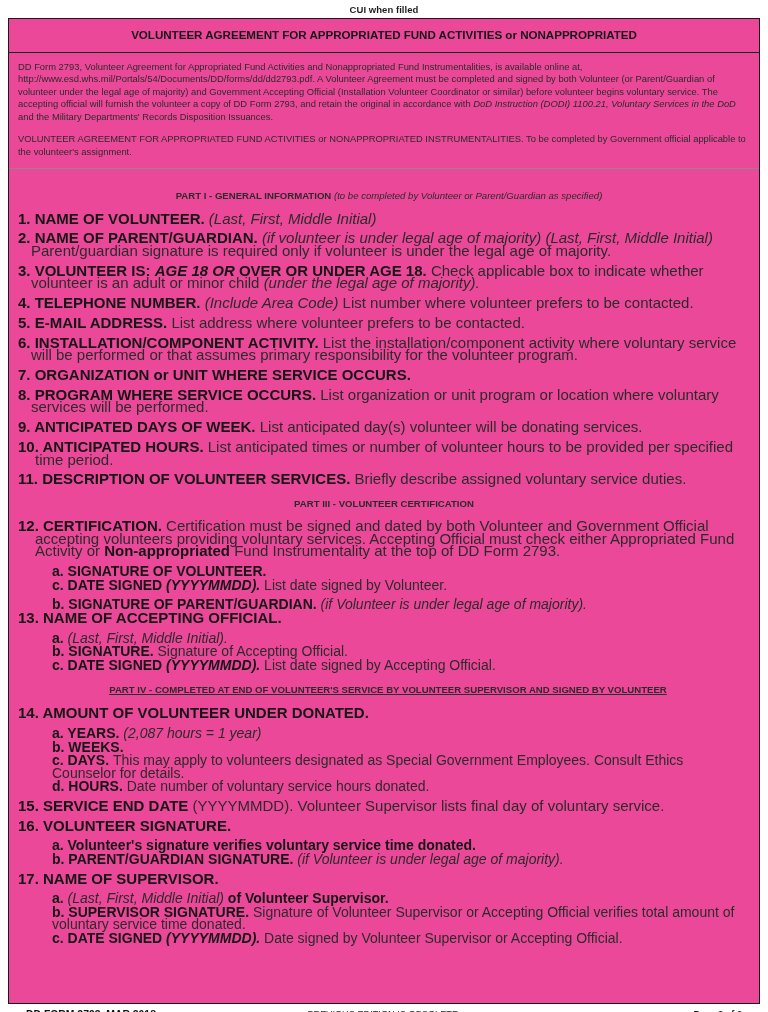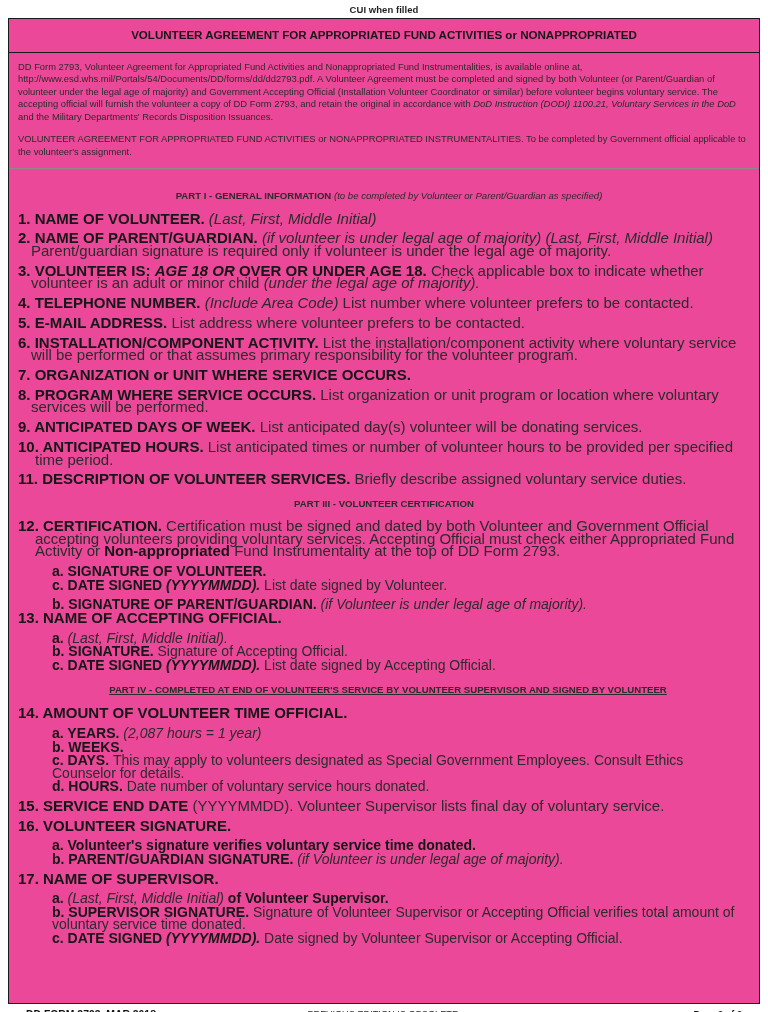--- a/index.html
+++ b/index.html
@@ -191,21 +191,21 @@
     <p class="sub-item last"><b>c. DATE SIGNED </b><b><i>(YYYYMMDD).</i></b><span>  List date signed by Volunteer.</span></p>
     <p class="sub-item"><b>b. SIGNATURE OF PARENT/GUARDIAN. </b><i> (if Volunteer is under legal age of majority).</i></p>
 
     <p class="item nw"><b>13. </b><b>NAME OF ACCEPTING OFFICIAL.</b></p>
     <p class="sub-item"><b>a. </b><i>(Last, First, Middle Initial).</i></p>
     <p class="sub-item"><b>b. SIGNATURE. </b><span> Signature of Accepting Official.</span></p>
     <p class="sub-item last"><b>c. DATE SIGNED </b><b><i>(YYYYMMDD).</i></b><span>  List date signed by Accepting Official.</span></p>
 
     <div class="part-head p4"><span>PART IV  - COMPLETED AT END OF VOLUNTEER'S SERVICE BY VOLUNTEER SUPERVISOR AND SIGNED BY VOLUNTEER</span></div>
 
-    <p class="item nw"><b>14. </b><b>AMOUNT OF VOLUNTEER TIME OFFICIAL.</b></p>
+    <p class="item nw"><b>14. </b><b>AMOUNT OF VOLUNTEER UNDER DONATED.</b></p>
     <p class="sub-item"><b>a. YEARS. </b><i>(2,087 hours = 1 year)</i></p>
     <p class="sub-item"><b>b. WEEKS.</b></p>
     <p class="sub-item"><b>c. DAYS. </b><span> This may apply to volunteers designated as Special Government Employees.  Consult Ethics Counselor for details.</span></p>
     <p class="sub-item last"><b>d. HOURS.</b><span> Date number of voluntary service hours donated.</span></p>
 
     <p class="item nw"><b>15. </b><b>SERVICE END DATE </b><span>(YYYYMMDD).  Volunteer Supervisor lists final day of voluntary service.</span></p>
 
     <p class="item nw"><b>16. </b><b>VOLUNTEER SIGNATURE.</b></p>
     <p class="sub-item"><b>a. Volunteer's signature verifies voluntary service time donated.</b></p>
     <p class="sub-item last"><b>b. PARENT/GUARDIAN SIGNATURE. </b><i> (if Volunteer is under legal age of majority).</i></p>

